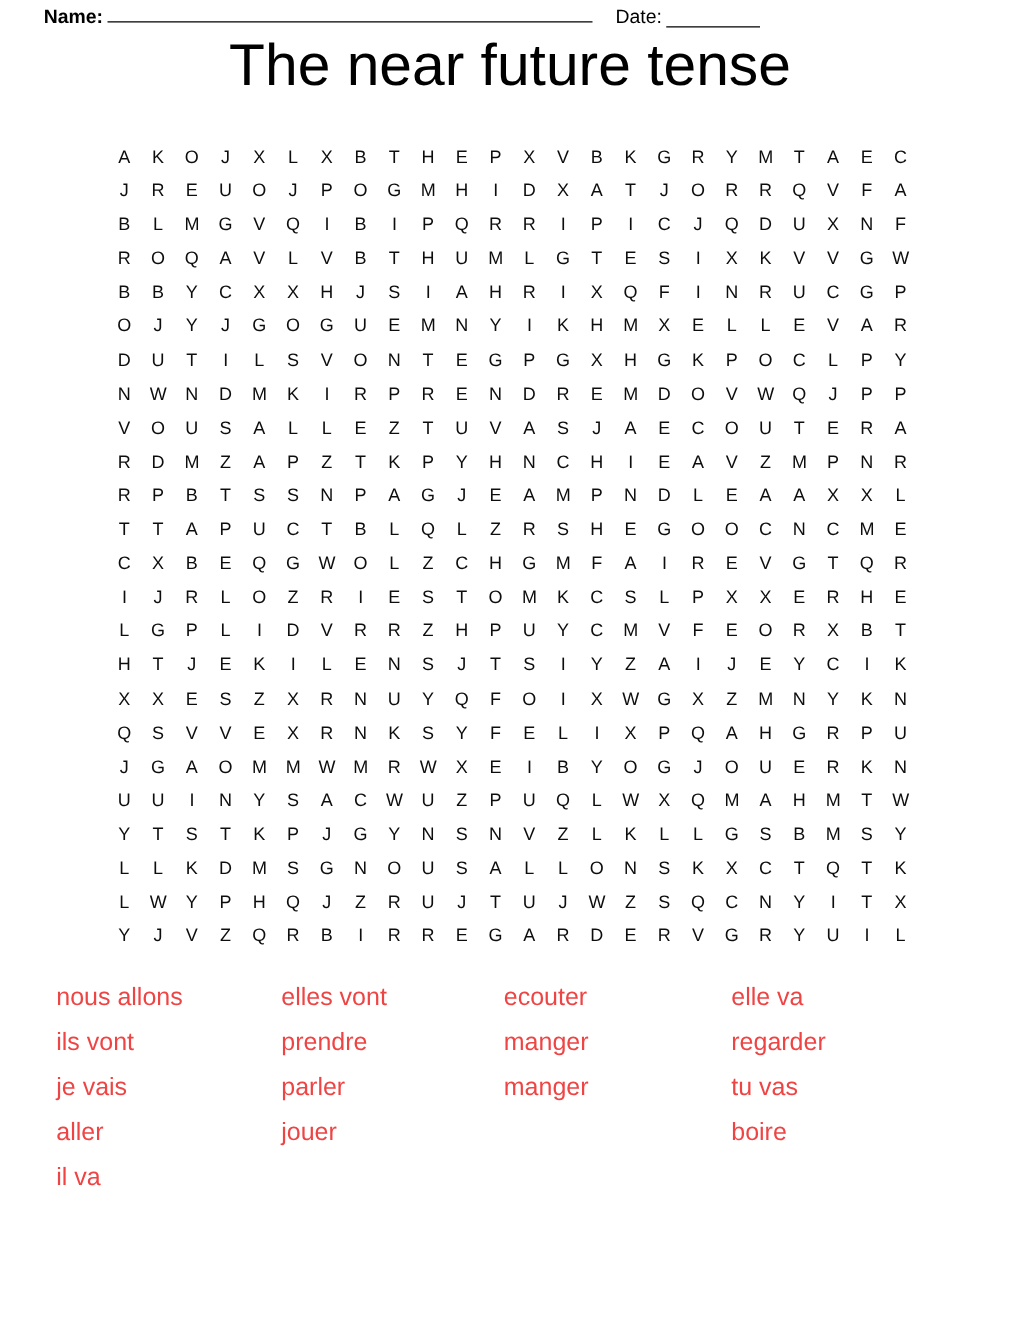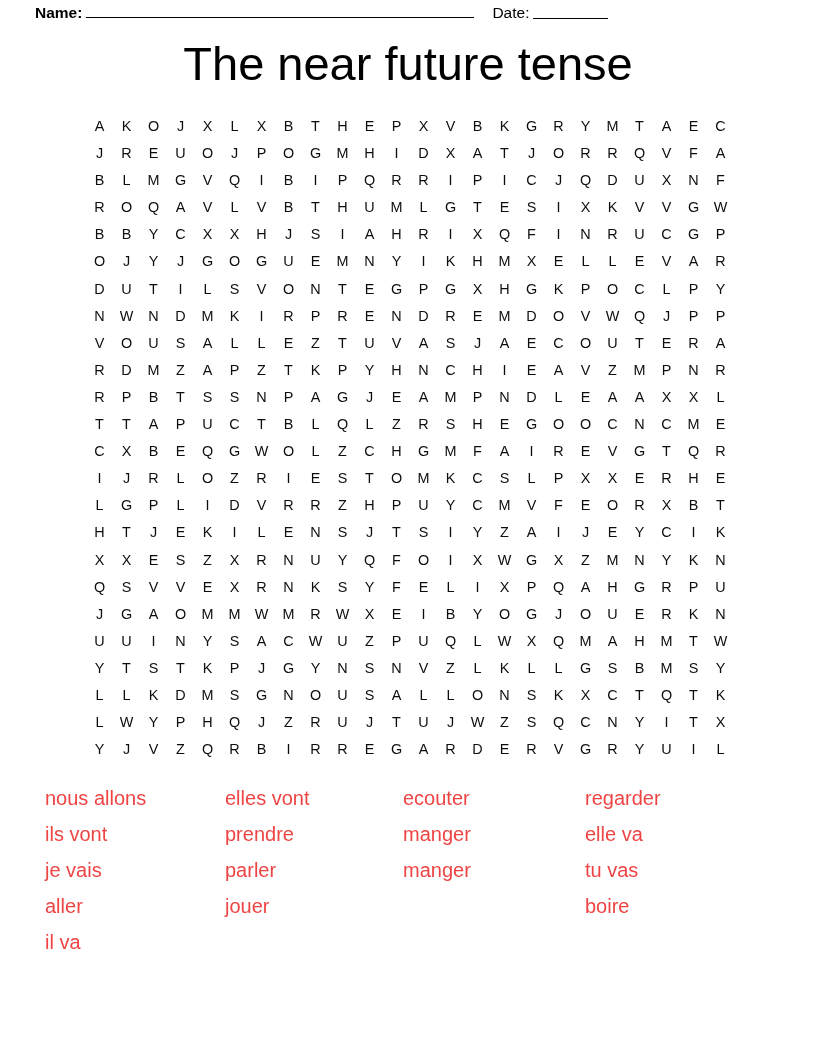--- a/index.html
+++ b/index.html
@@ -30,42 +30,42 @@
     box-sizing: border-box;
   }
   .name-group {
     display: flex;
     align-items: baseline;
     margin-left: 35px;
     font-weight: bold;
   }
   .date-group {
     display: flex;
-    align-items: flex-start;
+    align-items: flex-end;
     margin-left: 18px;
   }
   .field-label {
     font-family: "Liberation Sans", sans-serif;
     font-size: 15.5px;
     line-height: 16px;
     white-space: nowrap;
   }
   .field-rule {
     display: inline-block;
     border-bottom: 1px solid #000;
     height: 13px;
     margin-left: 4px;
   }
   .rule-name { width: 388px; }
   .rule-date { width: 75px; }
 
   
   .puzzle-title {
     position: absolute;
-    top: 36px;
+    top: 24px;
     left: 0;
     width: 816px;
     text-align: center;
     font-family: "Liberation Sans", sans-serif;
     font-size: 47px;
     font-weight: 400;
     line-height: 56px;
     letter-spacing: 0px;
     white-space: nowrap;
   }
@@ -775,18 +775,18 @@
       <div class="word-item">prendre</div>
       <div class="word-item">parler</div>
       <div class="word-item">jouer</div>
     </div>
     <div class="word-col word-col-2">
       <div class="word-item">ecouter</div>
       <div class="word-item">manger</div>
       <div class="word-item">manger</div>
     </div>
     <div class="word-col word-col-3">
+      <div class="word-item">elle va</div>
       <div class="word-item">regarder</div>
-      <div class="word-item">elle va</div>
       <div class="word-item">tu vas</div>
       <div class="word-item">boire</div>
     </div>
   </div>
 
 </body></html>

